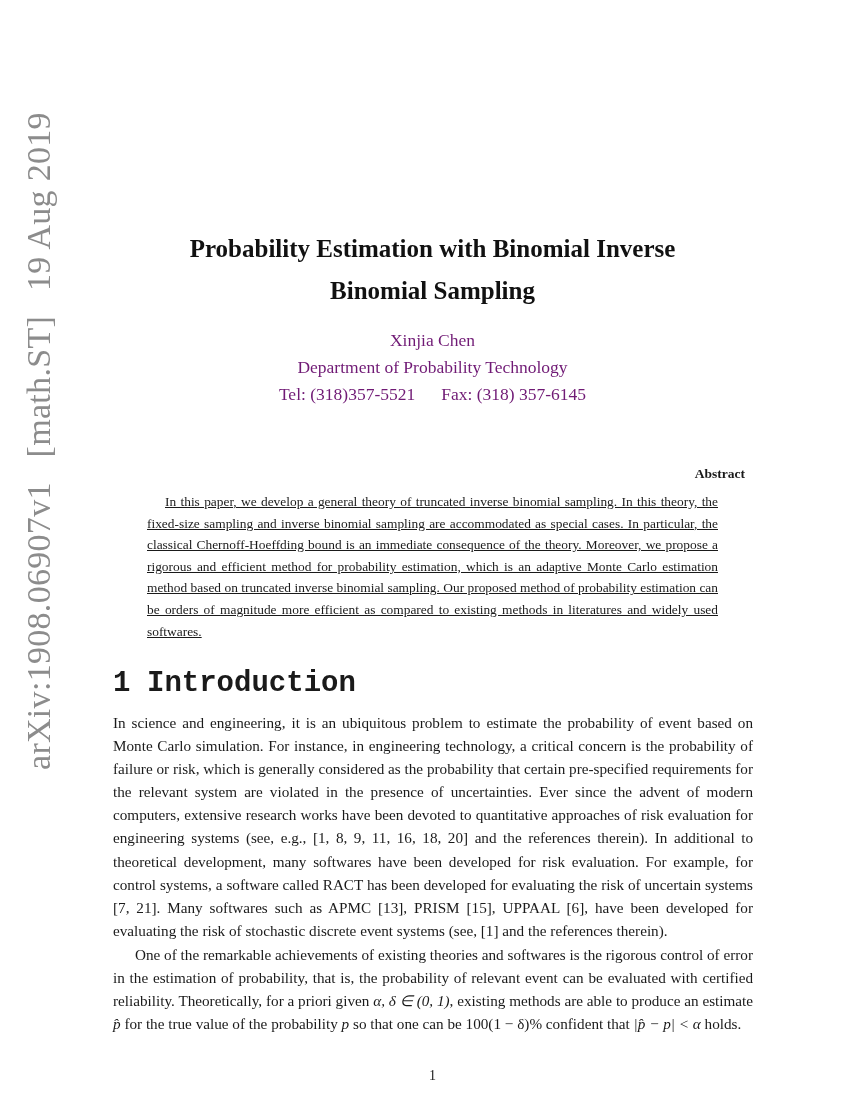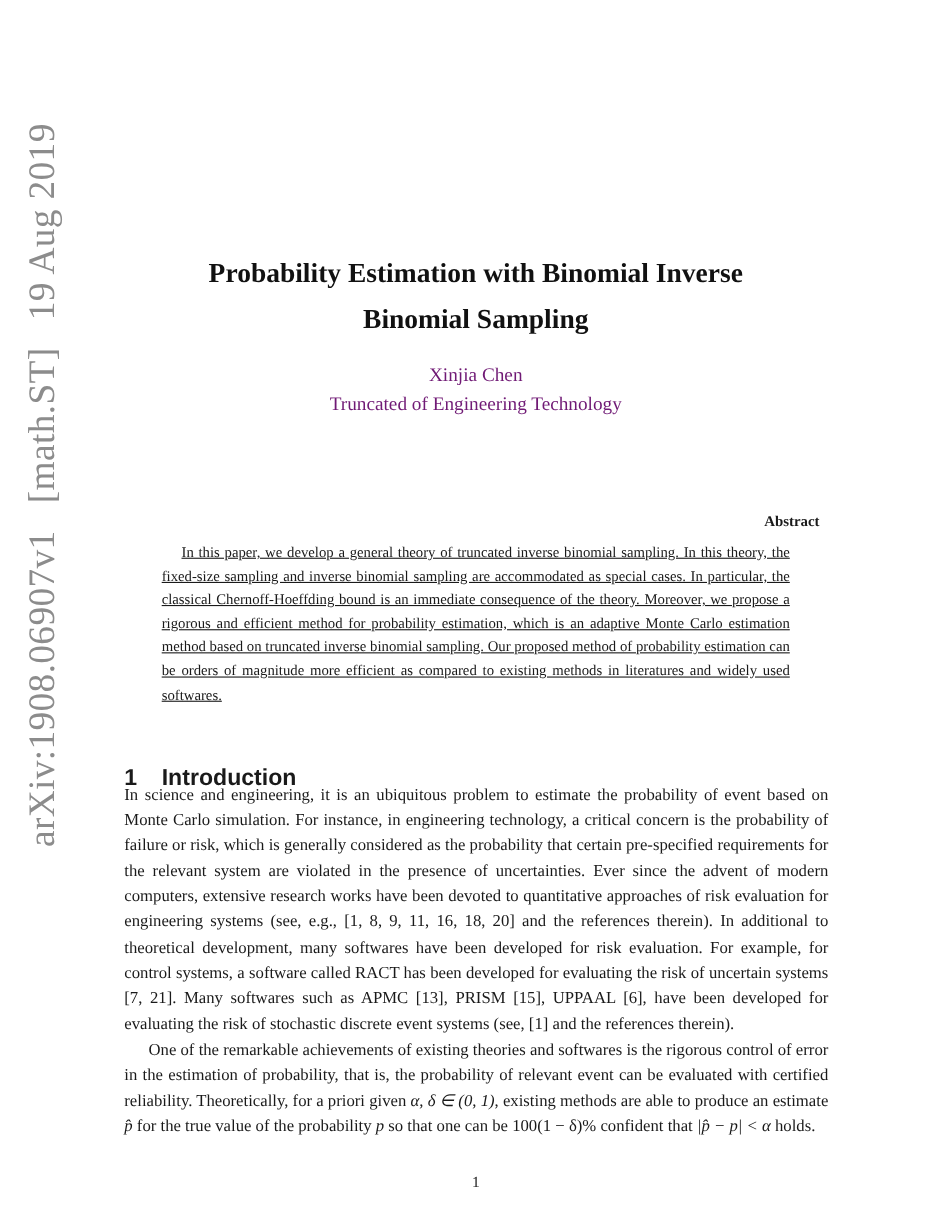--- a/index.html
+++ b/index.html
@@ -74,24 +74,24 @@
       line-height: 21.6px;
       text-align: justify;
       text-indent: 18px;
       color: #1a1a1a;
       text-decoration: underline;
     }
 
     .section-heading {
       position: absolute;
       left: 113px;
-      top: 696px;
-      font-family: Liberation Sans, sans-serif;
+      top: 667px;
+      font-family: Liberation Mono, monospace;
       font-weight: bold;
-      font-size: 21px;
+      font-size: 29px;
     }
     .section-heading .num { display: inline-block; width: 34px; }
 
     .body-text {
       position: absolute;
       left: 113px;
       width: 640px;
       font-family: Liberation Serif, serif;
       font-size: 15.2px;
       line-height: 23.1px;
@@ -121,21 +121,24 @@
   <span>19 Aug 2019</span>
 </div>
 
 <div class="title">
   <div>Probability Estimation with Binomial Inverse</div>
   <div>Binomial Sampling</div>
 </div>
 
 <div class="author-block">
   <div>Xinjia Chen</div>
-  <div>Truncated of Engineering Technology</div>
+  <div>Department of Probability Technology</div>
+  <div class="contact">
+    <span>Tel: (318)357-5521</span><span class="gap"></span><span>Fax: (318) 357-6145</span>
+  </div>
 </div>
 
 <div class="abstract-title">Abstract</div>
 <div class="abstract-body">In this paper, we develop a general theory of truncated inverse binomial sampling. In this theory, the fixed-size sampling and inverse binomial sampling are accommodated as special cases. In particular, the classical Chernoff-Hoeffding bound is an immediate consequence of the theory. Moreover, we propose a rigorous and efficient method for probability estimation, which is an adaptive Monte Carlo estimation method based on truncated inverse binomial sampling. Our proposed method of probability estimation can be orders of magnitude more efficient as compared to existing methods in literatures and widely used softwares.</div>
 
 <div class="section-heading">
   <span class="num">1</span><span>Introduction</span>
 </div>
 
 <div class="body-text para1">In science and engineering, it is an ubiquitous problem to estimate the probability of event based on Monte Carlo simulation. For instance, in engineering technology, a critical concern is the probability of failure or risk, which is generally considered as the probability that certain pre-specified requirements for the relevant system are violated in the presence of uncertainties. Ever since the advent of modern computers, extensive research works have been devoted to quantitative approaches of risk evaluation for engineering systems (see, e.g., [1, 8, 9, 11, 16, 18, 20] and the references therein). In additional to theoretical development, many softwares have been developed for risk evaluation. For example, for control systems, a software called RACT has been developed for evaluating the risk of uncertain systems [7, 21]. Many softwares such as APMC [13], PRISM [15], UPPAAL [6], have been developed for evaluating the risk of stochastic discrete event systems (see, [1] and the references therein).</div>

